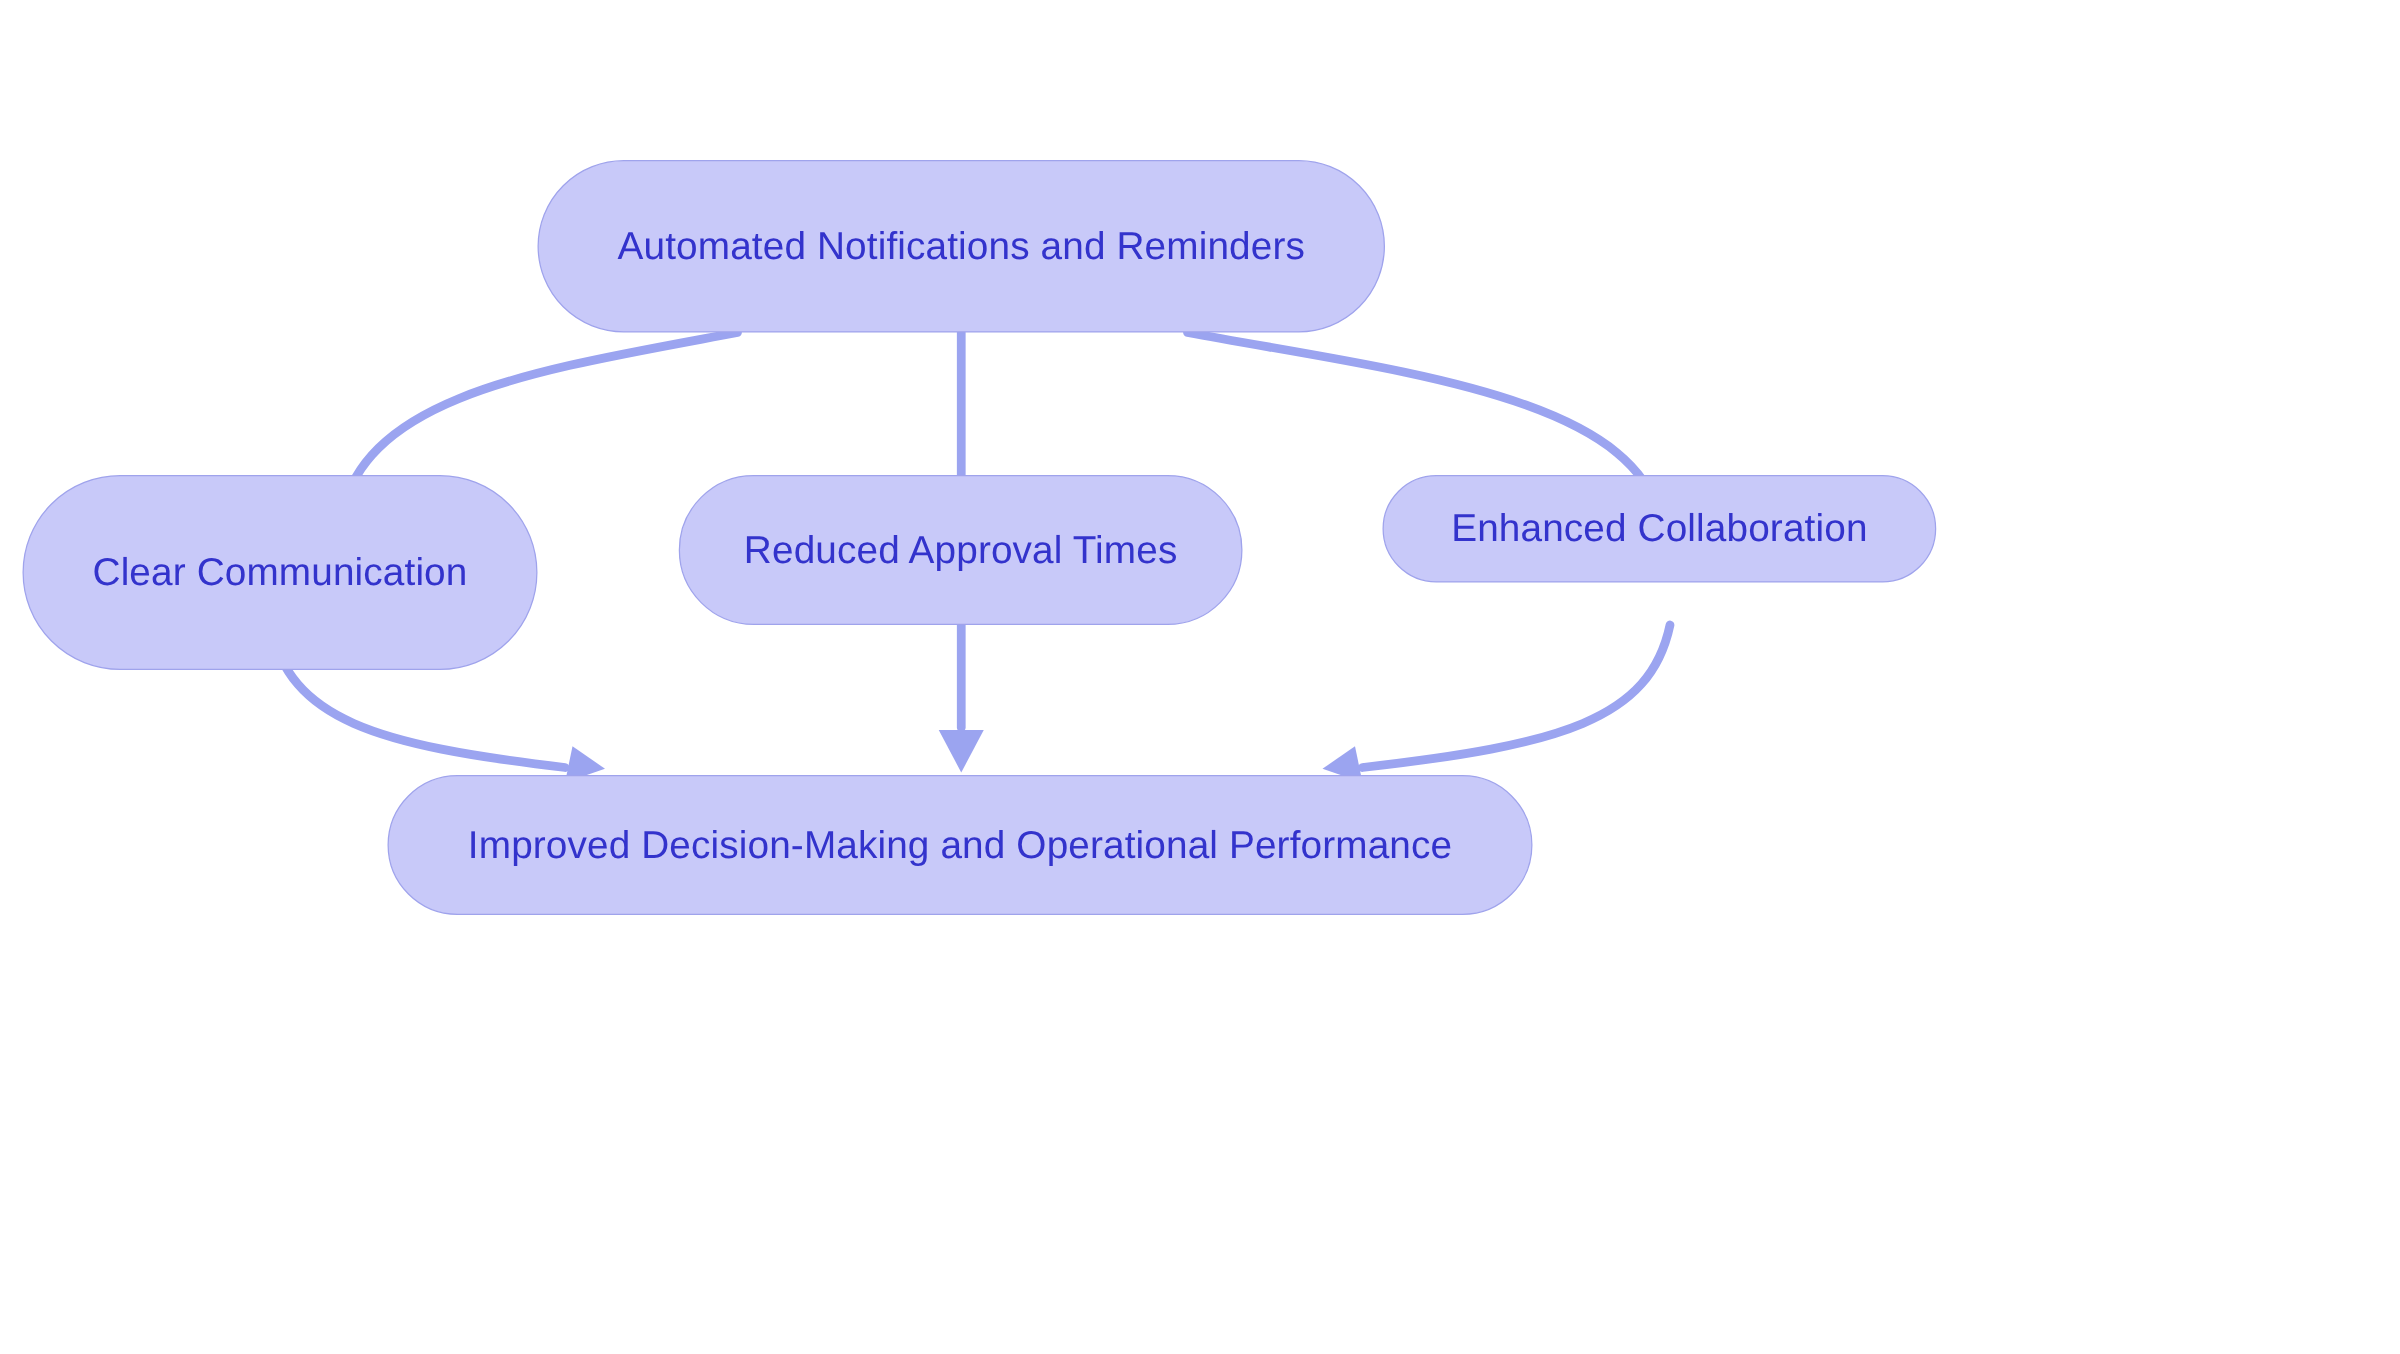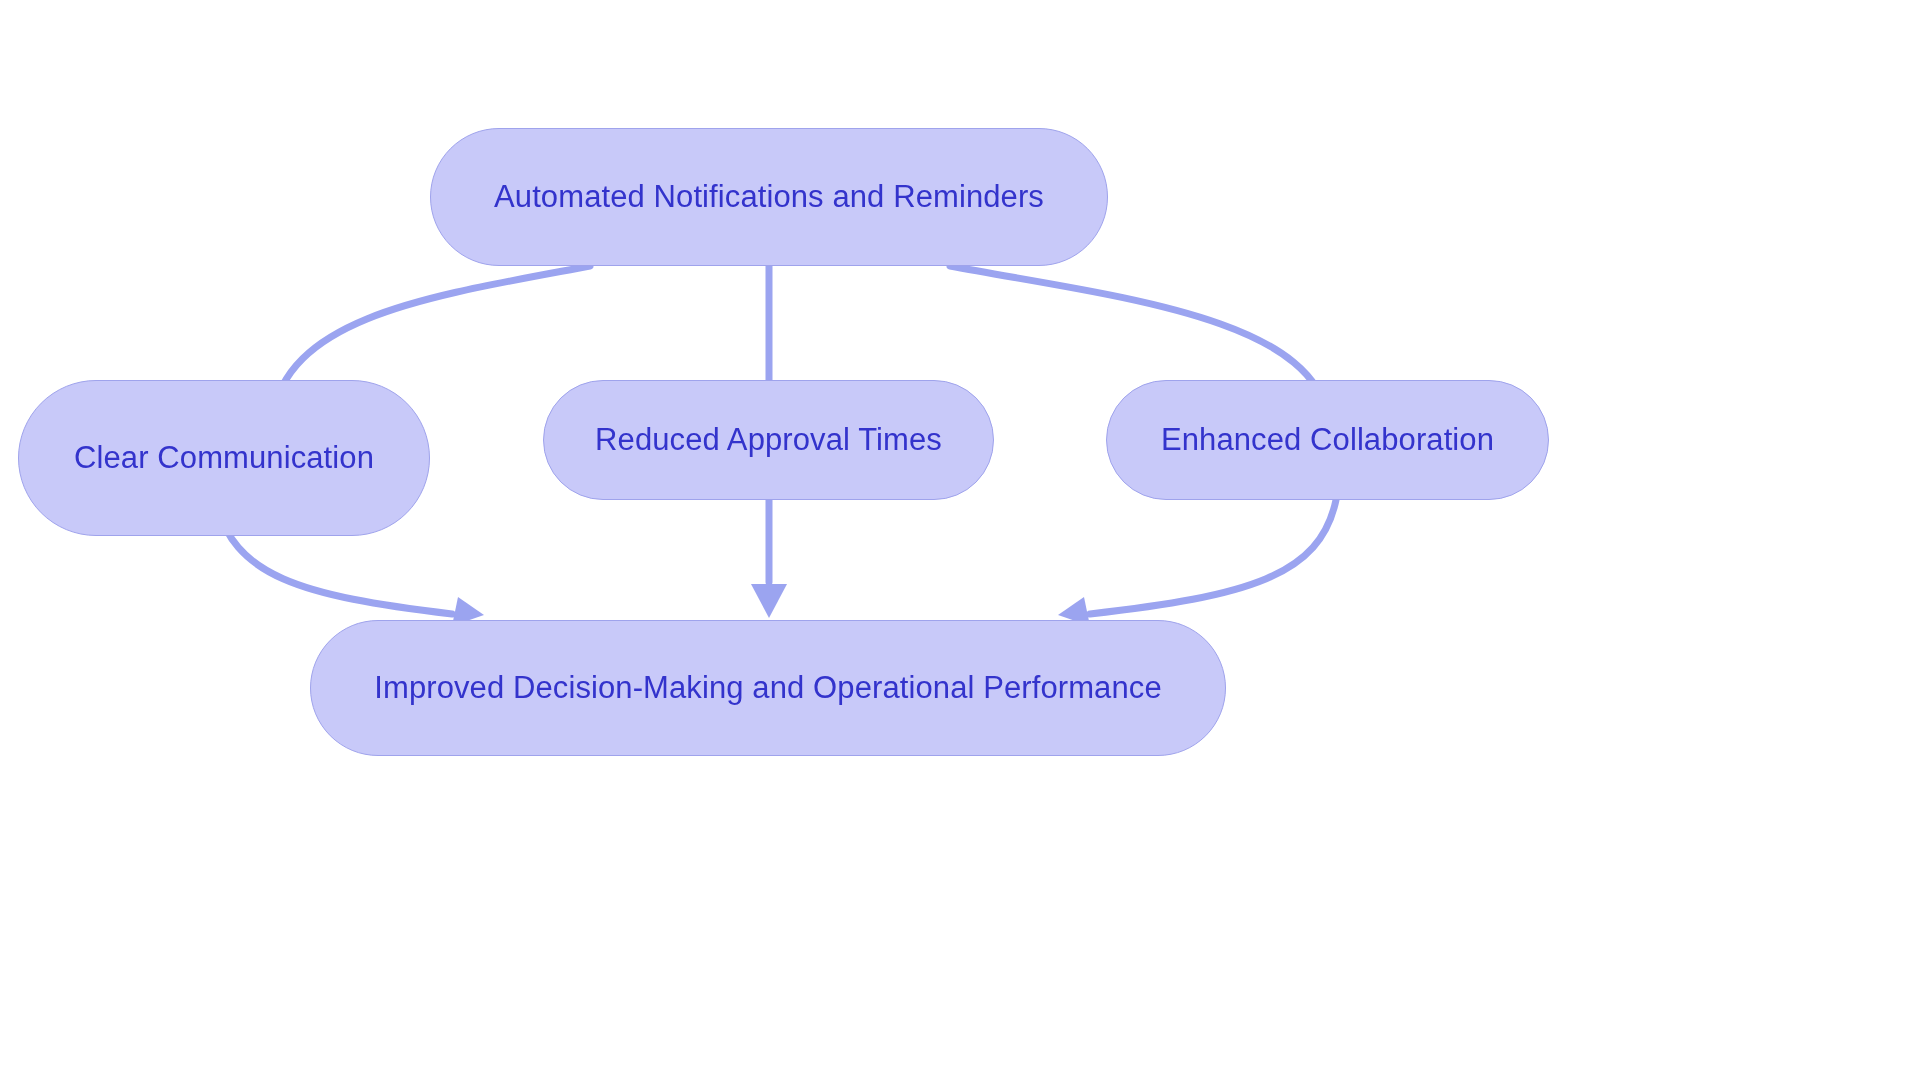--- a/index.html
+++ b/index.html
@@ -44,22 +44,22 @@
     font-weight: 400;
     line-height: 1.15;
     letter-spacing: 0.1px;
     white-space: nowrap;
     padding: 0 26px;
   }
   
   #node-root   { left: 430px;  top: 128px; width: 678px; height: 138px; }
   #node-clear  { left: 18px;   top: 380px; width: 412px; height: 156px; }
   #node-reduce { left: 543px;  top: 380px; width: 451px; height: 120px; }
-  #node-enhance{ left: 1106px; top: 380px; width: 443px; height: 120px; }
-  #node-result { left: 310px;  top: 620px; width: 916px; height: 136px; }
+  #node-enhance{ left: 1106px; top: 380px; width: 443px; height: 86px; }
+  #node-result { left: 310px;  top: 620px; width: 916px; height: 112px; }
 </style>
 </head>
 <body>
 
 <div id="canvas" style="background: rgb(255, 255, 255);">
 
   <svg id="edges" viewBox="0 0 1920 1083" xmlns="http://www.w3.org/2000/svg">
 
     <g>
       <path d="M 590 266 C 430 296, 288 316, 272 418" fill="none" stroke="#9ba4f0" stroke-width="7" stroke-linecap="round"></path>

